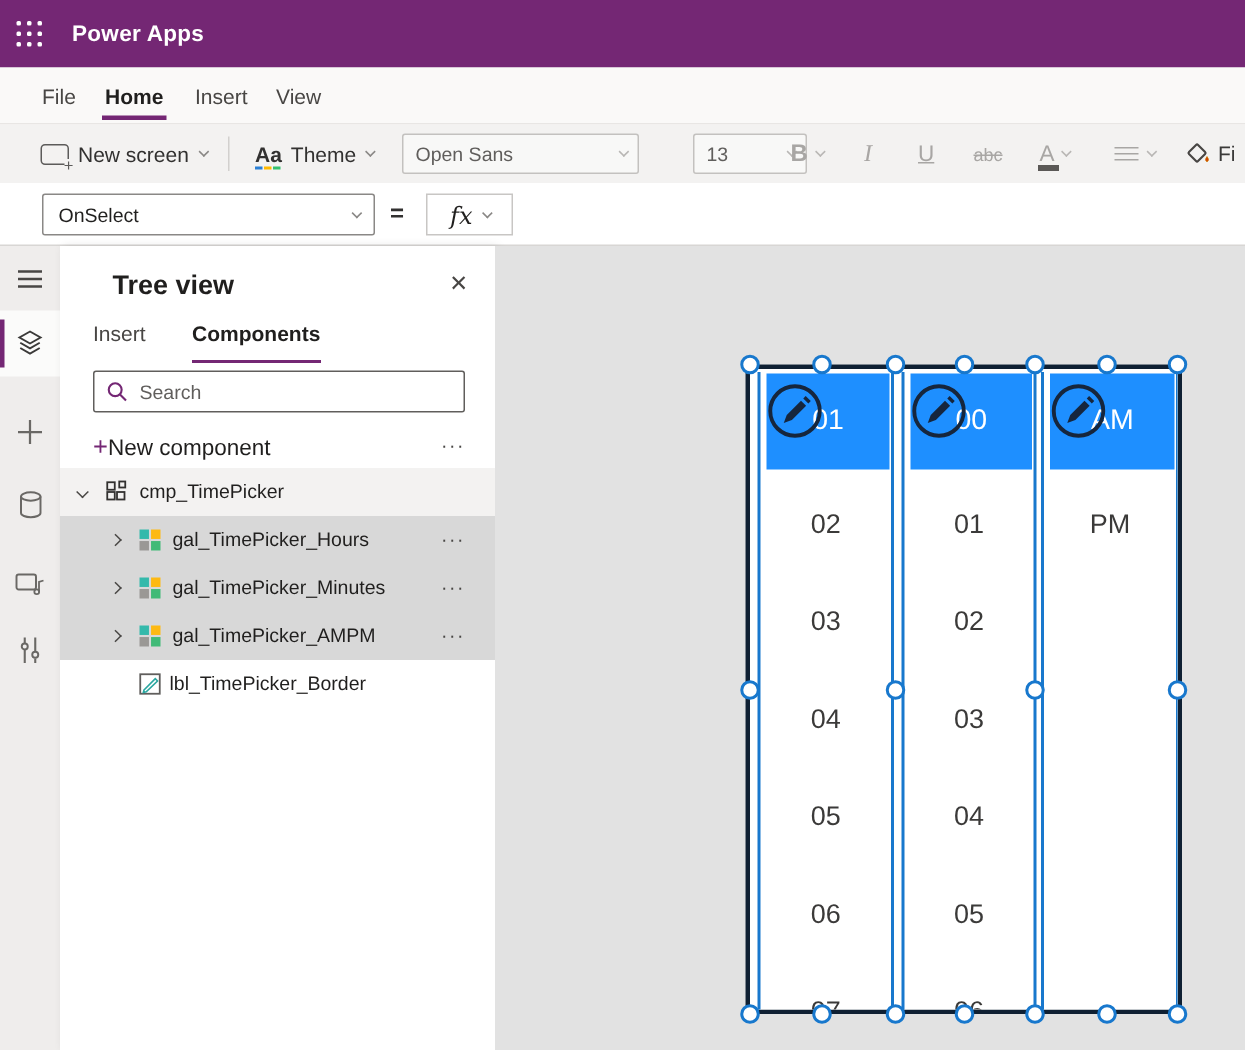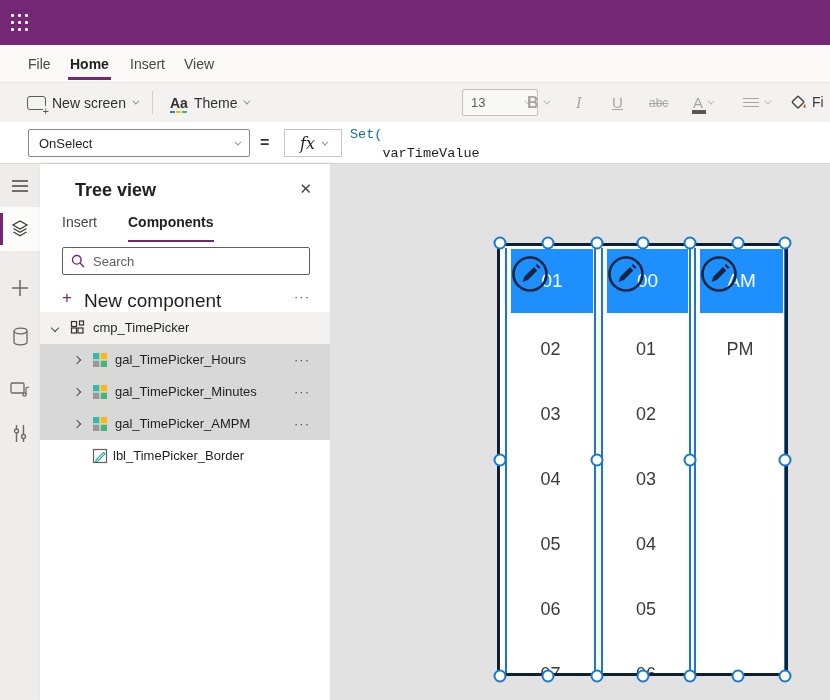--- a/index.html
+++ b/index.html
@@ -79,21 +79,21 @@
   .tab { position:absolute; top:50px; height:26px; font-size:14px; color:#484644; cursor:pointer; }
   .tab.active { color:#201f1e; font-weight:700; }
   .tab.active::after { content:""; position:absolute; left:0; right:0; bottom:-2px; height:2.5px; background:#742774; }
   .searchbox { position:absolute; left:22px; top:83px; width:248px; height:28px; border:1px solid #605e5c;
     border-radius:2px; background:#fff; display:flex; align-items:center; padding:0 8px; gap:8px; }
   .searchbox input { border:none; outline:none; flex:1; font-size:13px; color:#201f1e;
     font-family:"Liberation Sans",sans-serif; background:transparent; }
   .searchbox input::placeholder { color:#605e5c; }
   .newcmp { position:absolute; left:0; top:120px; width:290px; height:28px; cursor:pointer; }
   .newcmp .plus { position:absolute; left:22px; top:4px; font-size:17px; color:#742774; font-weight:400; }
-  .newcmp .lbl { position:absolute; left:44px; top:6px; font-size:19px; color:#201f1e; }
+  .newcmp .lbl { position:absolute; left:32px; top:6px; font-size:15px; color:#201f1e; }
   .dots { position:absolute; right:20px; top:5px; font-size:13px; color:#484644; letter-spacing:1px; cursor:pointer; }
   .trow { position:absolute; left:0; width:290px; height:32px; cursor:pointer; }
   .trow .chev-t { position:absolute; top:13px; width:6px; height:6px; border-right:1.4px solid #484644;
     border-bottom:1.4px solid #484644; }
   .chev-down { transform:rotate(45deg); }
   .chev-right { transform:rotate(-45deg); }
   .trow .t-ico { position:absolute; top:8px; width:16px; height:16px; }
   .trow .t-lbl { position:absolute; top:8px; font-size:13px; color:#201f1e; white-space:nowrap; }
   .trow .dots { top:8px; }
   .bg-light { background:#f3f2f1; }
@@ -121,40 +121,45 @@
     <div class="dot" style="left:3px;top:3px"></div>
       <div class="dot" style="left:10px;top:3px"></div>
       <div class="dot" style="left:17px;top:3px"></div>
     <div class="dot" style="left:3px;top:10px"></div>
       <div class="dot" style="left:10px;top:10px"></div>
       <div class="dot" style="left:17px;top:10px"></div>
     <div class="dot" style="left:3px;top:17px"></div>
       <div class="dot" style="left:10px;top:17px"></div>
       <div class="dot" style="left:17px;top:17px"></div>
   </div>
+  <div class="app-title">Power Apps</div>
 </div>
 
 <div class="menubar">
   <div class="menu-item" style="left:28px">File</div>
   <div class="menu-item active" style="left:70px">Home</div>
   <div class="menu-item" style="left:130px">Insert</div>
   <div class="menu-item" style="left:184px">View</div>
 </div>
 
 <div class="toolbar">
   <div class="tbtn" style="left:27px">
     <span class="screen-ico"></span>
     <span>New screen</span>
     <span class="chev sm"></span>
   </div>
   <div class="tb-divider" style="left:152px"></div>
   <div class="tbtn" style="left:170px">
     <span class="aa-ico"><span>Aa</span><i></i></span>
     <span>Theme</span>
     <span class="chev sm"></span>
+  </div>
+  <div class="combo" style="left:268px;width:158px">
+    <span>Open Sans</span>
+    <span class="chev sm dis"></span>
   </div>
   <div class="combo" style="left:462px;width:76px">
     <span>13</span>
     <span class="chev sm dis"></span>
   </div>
   <div class="fmt" style="left:527px;gap:4px">
     <span style="font-weight:700;font-size:16px">B</span>
     <span class="chev sm dis"></span>
   </div>
   <div class="fmt" style="left:576px">
@@ -190,22 +195,20 @@
 <div class="fxbar">
   <div class="prop-combo">
     <span>OnSelect</span>
     <span class="chev sm"></span>
   </div>
   <div class="eq">=</div>
   <div class="fx-combo">
     <span class="fx">fx</span>
     <span class="chev sm"></span>
   </div>
-  <div class="formula"><span class="l1">Set(</span>
-<span class="l2">    varTimeValue</span></div>
 </div>
 
 <div class="rail">
   <div class="rail-item" style="top:0px">
     <svg width="18" height="14" viewBox="0 0 18 14">
       <path d="M1 2h16M1 7h16M1 12h16" stroke="#484644" stroke-width="1.6"></path>
       </svg>
   </div>
   <div class="rail-item selected" style="top:43px">
     <svg width="20" height="20" viewBox="0 0 20 20">

